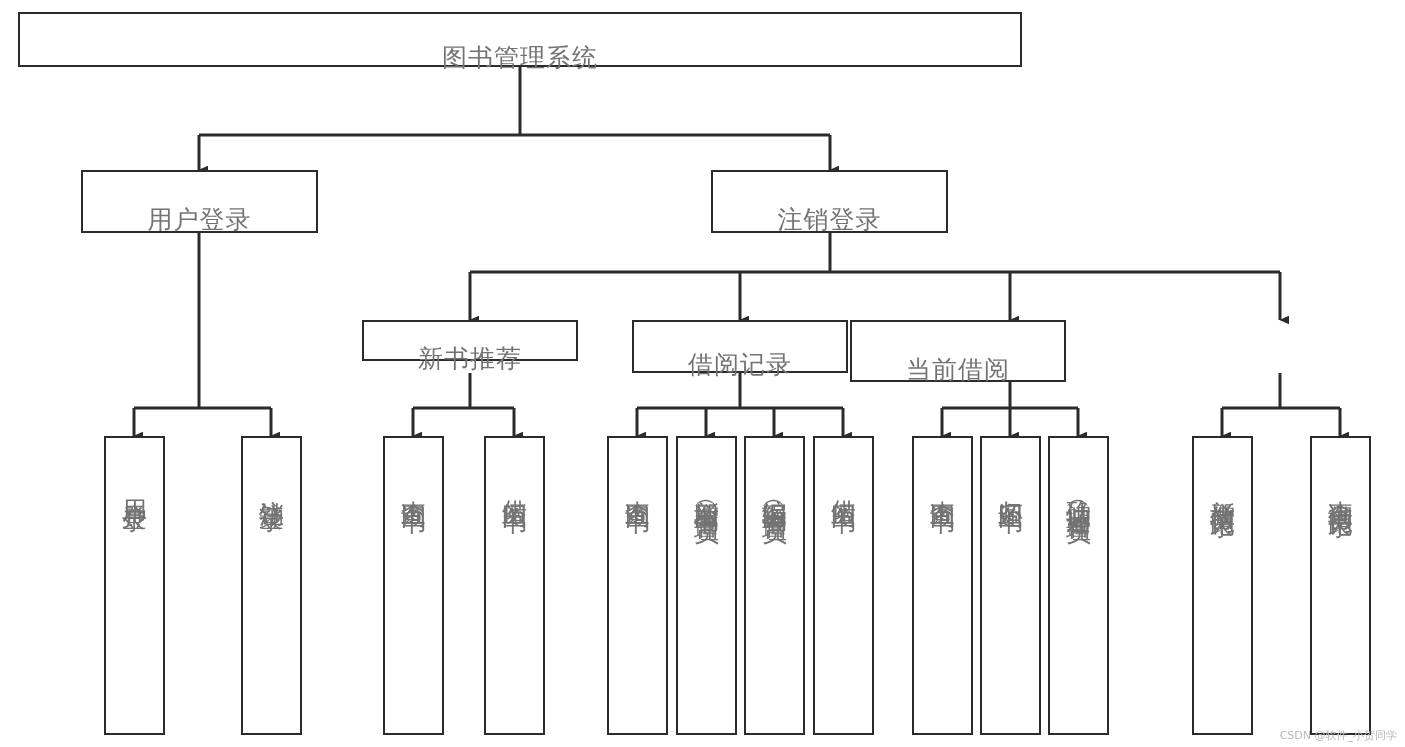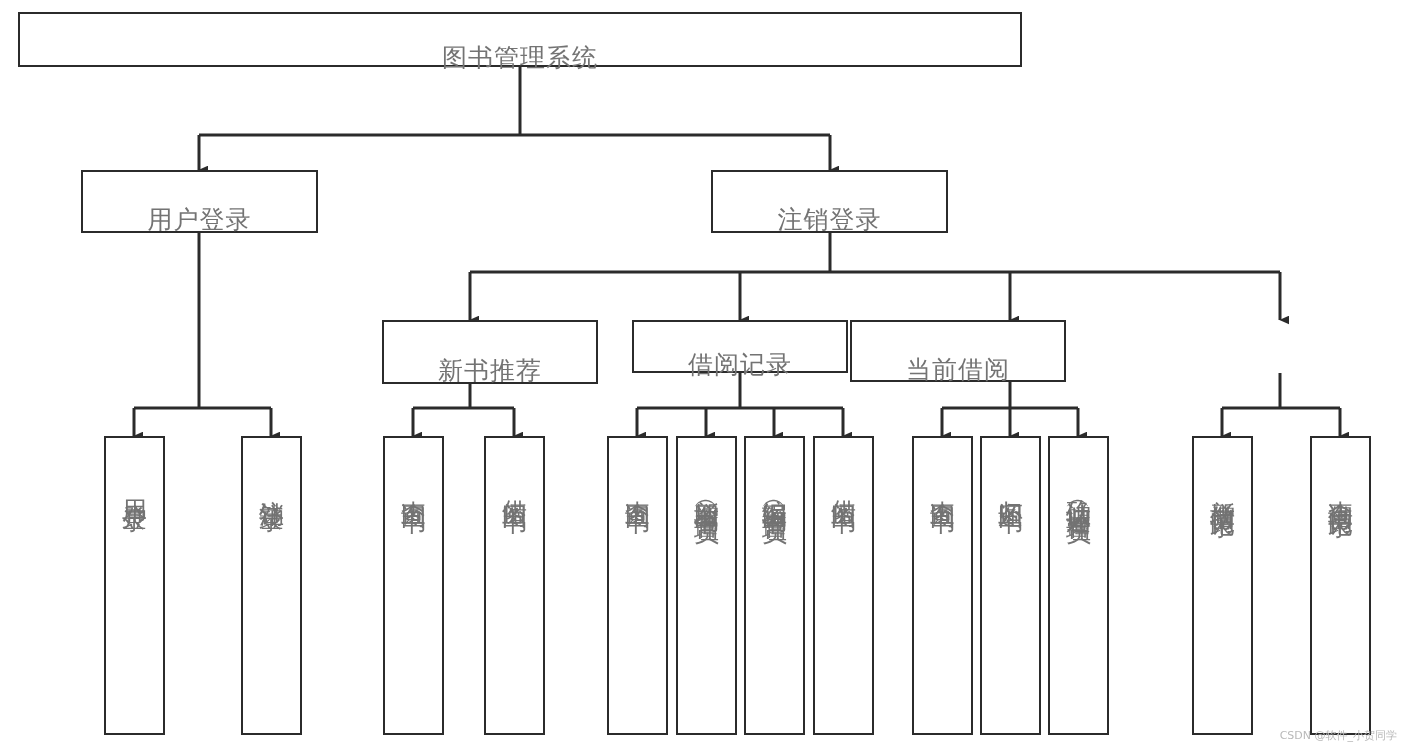--- a/index.html
+++ b/index.html
@@ -133,21 +133,21 @@
     <span class="node-label">图书管理系统</span>
   </div>
 
   <div class="node horizontal" style="left:81px; top:170px; width:237px; height:63px;">
     <span class="node-label">用户登录</span>
   </div>
   <div class="node horizontal" style="left:711px; top:170px; width:237px; height:63px;">
     <span class="node-label">注销登录</span>
   </div>
 
-  <div class="node horizontal" style="left:382px; top:320px; width:216px; height:64px;justify-content:center;">
+  <div class="node horizontal" style="left:362px; top:320px; width:216px; height:41px;justify-content:center;">
     <span class="node-label">新书推荐</span>
   </div>
   <div class="node horizontal" style="left:632px; top:320px; width:216px; height:53px;">
     <span class="node-label">借阅记录</span>
   </div>
   <div class="node horizontal" style="left:850px; top:320px; width:216px; height:62px;">
     <span class="node-label">当前借阅</span>
   </div>
 
   <div class="node vertical" style="left:104px; top:436px; width:61px; height:299px;">

